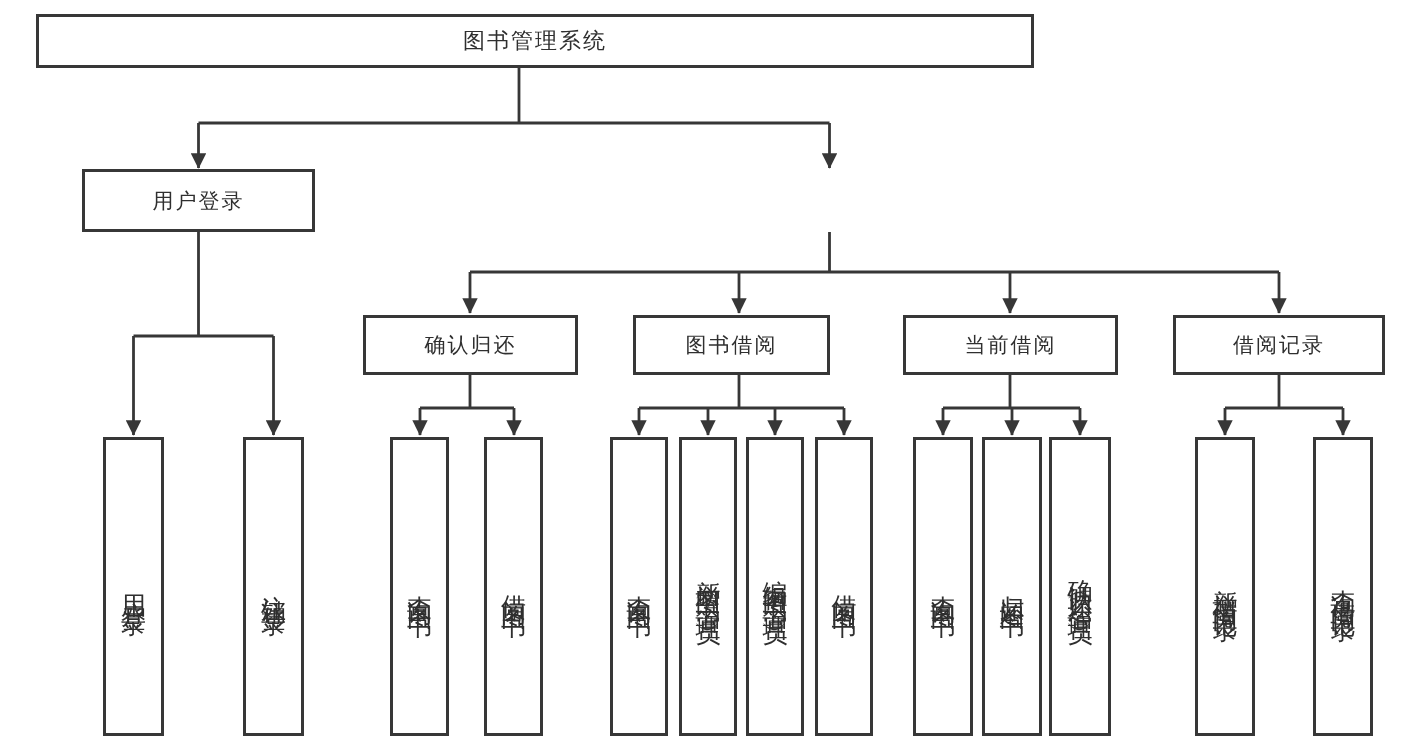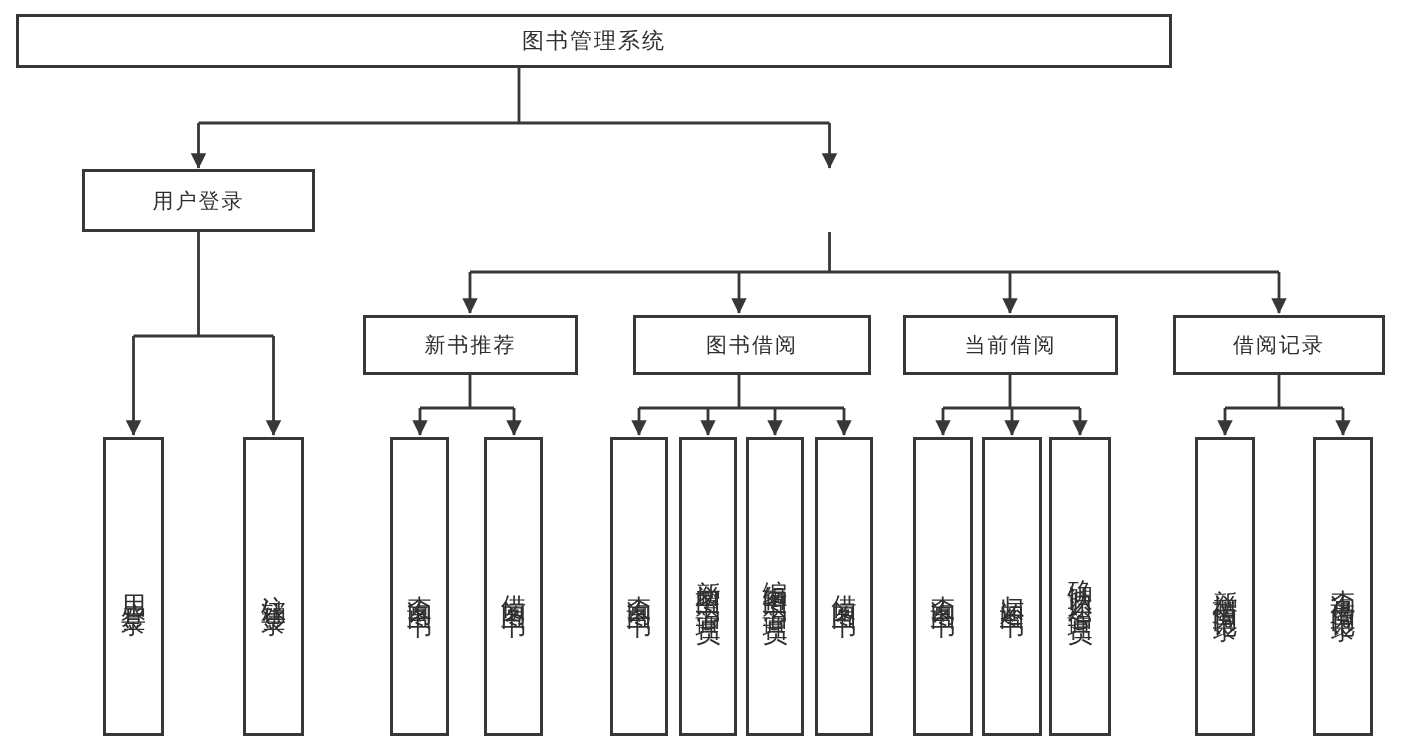--- a/index.html
+++ b/index.html
@@ -97,32 +97,32 @@
       <line x1="775" y1="408" x2="775" y2="435" marker-end="url(#arrow)"></line>
       <line x1="844" y1="408" x2="844" y2="435" marker-end="url(#arrow)"></line>
       <line x1="943" y1="408" x2="943" y2="435" marker-end="url(#arrow)"></line>
       <line x1="1012" y1="408" x2="1012" y2="435" marker-end="url(#arrow)"></line>
       <line x1="1080" y1="408" x2="1080" y2="435" marker-end="url(#arrow)"></line>
       <line x1="1225" y1="408" x2="1225" y2="435" marker-end="url(#arrow)"></line>
       <line x1="1343" y1="408" x2="1343" y2="435" marker-end="url(#arrow)"></line>
     </g>
   </svg>
 
-  <div class="node h-node root-node" style="left:16px;top:14px;width:1156px;height:54px;">
+  <div class="node h-node root-node" style="left:36px;top:14px;width:998px;height:54px;">
     <span>图书管理系统</span>
   </div>
 
   <div class="node h-node" style="left:82px;top:169px;width:233px;height:63px;">
     <span>用户登录</span>
   </div>
 
   <div class="node h-node" style="left:363px;top:315px;width:215px;height:60px;">
-    <span>新书推荐</span>
+    <span>确认归还</span>
   </div>
-  <div class="node h-node" style="left:633px;top:315px;width:238px;height:60px;">
+  <div class="node h-node" style="left:633px;top:315px;width:197px;height:60px;">
     <span>图书借阅</span>
   </div>
   <div class="node h-node" style="left:903px;top:315px;width:215px;height:60px;">
     <span>当前借阅</span>
   </div>
   <div class="node h-node" style="left:1173px;top:315px;width:212px;height:60px;">
     <span>借阅记录</span>
   </div>
 
   <div class="node v-node" style="left:103px;top:437px;width:61px;height:299px;">

